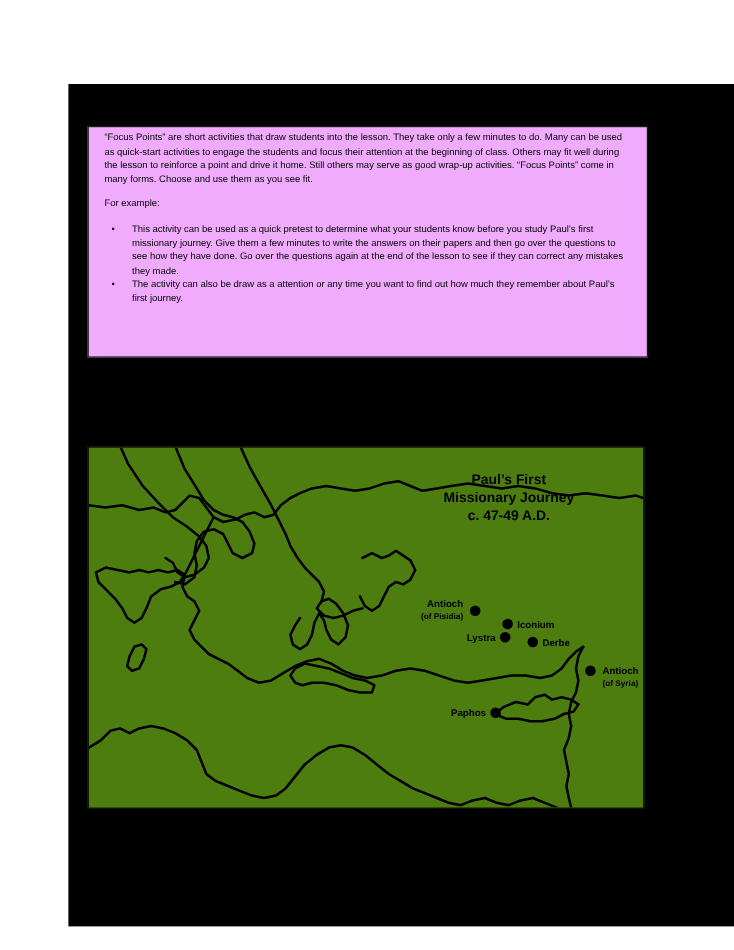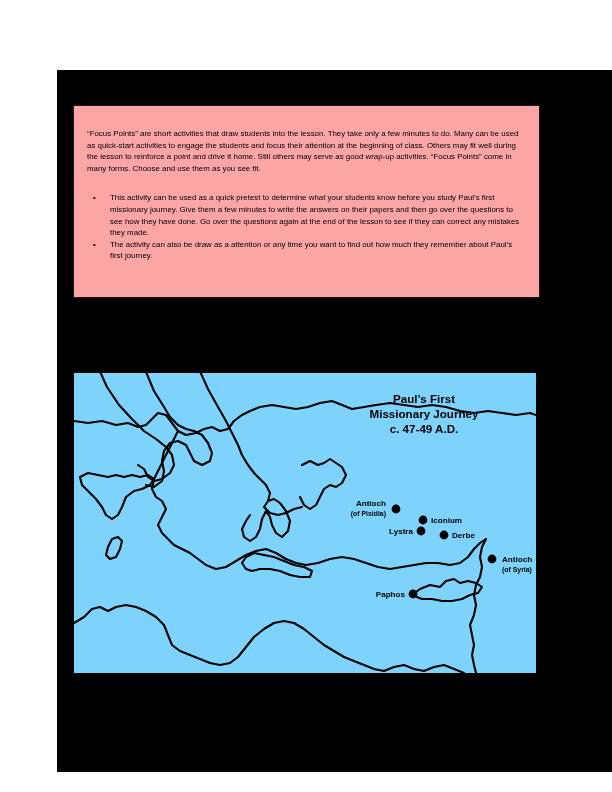--- a/index.html
+++ b/index.html
@@ -25,24 +25,24 @@
     background: #000000;
   }
 
   
   #intro-panel {
     position: absolute;
     left: 73px;
     top: 105px;
     width: 467px;
     height: 193px;
-    background: #fca5a5;
+    background: #f0abfc;
     border: 1px solid #1a1a1a;
     box-sizing: border-box;
-    padding: 22px 13px 8px 13px;
+    padding: 3px 13px 8px 13px;
   }
   #intro-panel p,
   #intro-panel li {
     margin: 0;
     font-size: 7.9px;
     line-height: 11.6px;
     color: #000000;
     text-align: left;
   }
   .para-gap { height: 9px; }
@@ -66,21 +66,21 @@
   }
   .ital { }
 
   
   #map-panel {
     position: absolute;
     left: 73px;
     top: 372px;
     width: 464px;
     height: 302px;
-    background: #7dd3fc;
+    background: #4d7c0f;
     border: 1px solid #000000;
     box-sizing: border-box;
     overflow: hidden;
   }
   #map-svg {
     position: absolute;
     left: 0;
     top: 0;
     width: 462px;
     height: 300px;
@@ -114,20 +114,21 @@
   }
 </style>
 </head>
 <body>
 
 <div id="page-sheet"></div>
 
 <div id="intro-panel">
   <p>“Focus Points” are short activities that draw students into the lesson. They take only a few minutes to do.  Many can be used as quick-start activities to engage the students and focus their attention at the beginning of class.  Others may fit well during the lesson to reinforce a point and drive it home.  Still others may serve as good wrap-up activities.  “Focus Points” come in many forms. Choose and use them as you see fit.</p>
   <div class="para-gap"></div>
+  <p>For example:</p>
   <div class="para-gap"></div>
   <ul class="bullet-list">
     <li>
       <span class="bullet-dot">•</span>
       <span>This activity can be used as a quick </span><span class="ital">pretest</span><span> to determine what your students know before you study Paul’s first missionary journey.  Give them a few minutes to write the answers on their papers and then go over the questions to see how they have done.  Go over the questions again at the end of the lesson to see if they can correct any mistakes they made.</span>
     </li>
     <li>
       <span class="bullet-dot">•</span>
       <span>The activity can also be draw as a </span><span class="ital">attention</span><span> or any time you want to find out how much they remember about Paul’s first journey.</span>
     </li>

